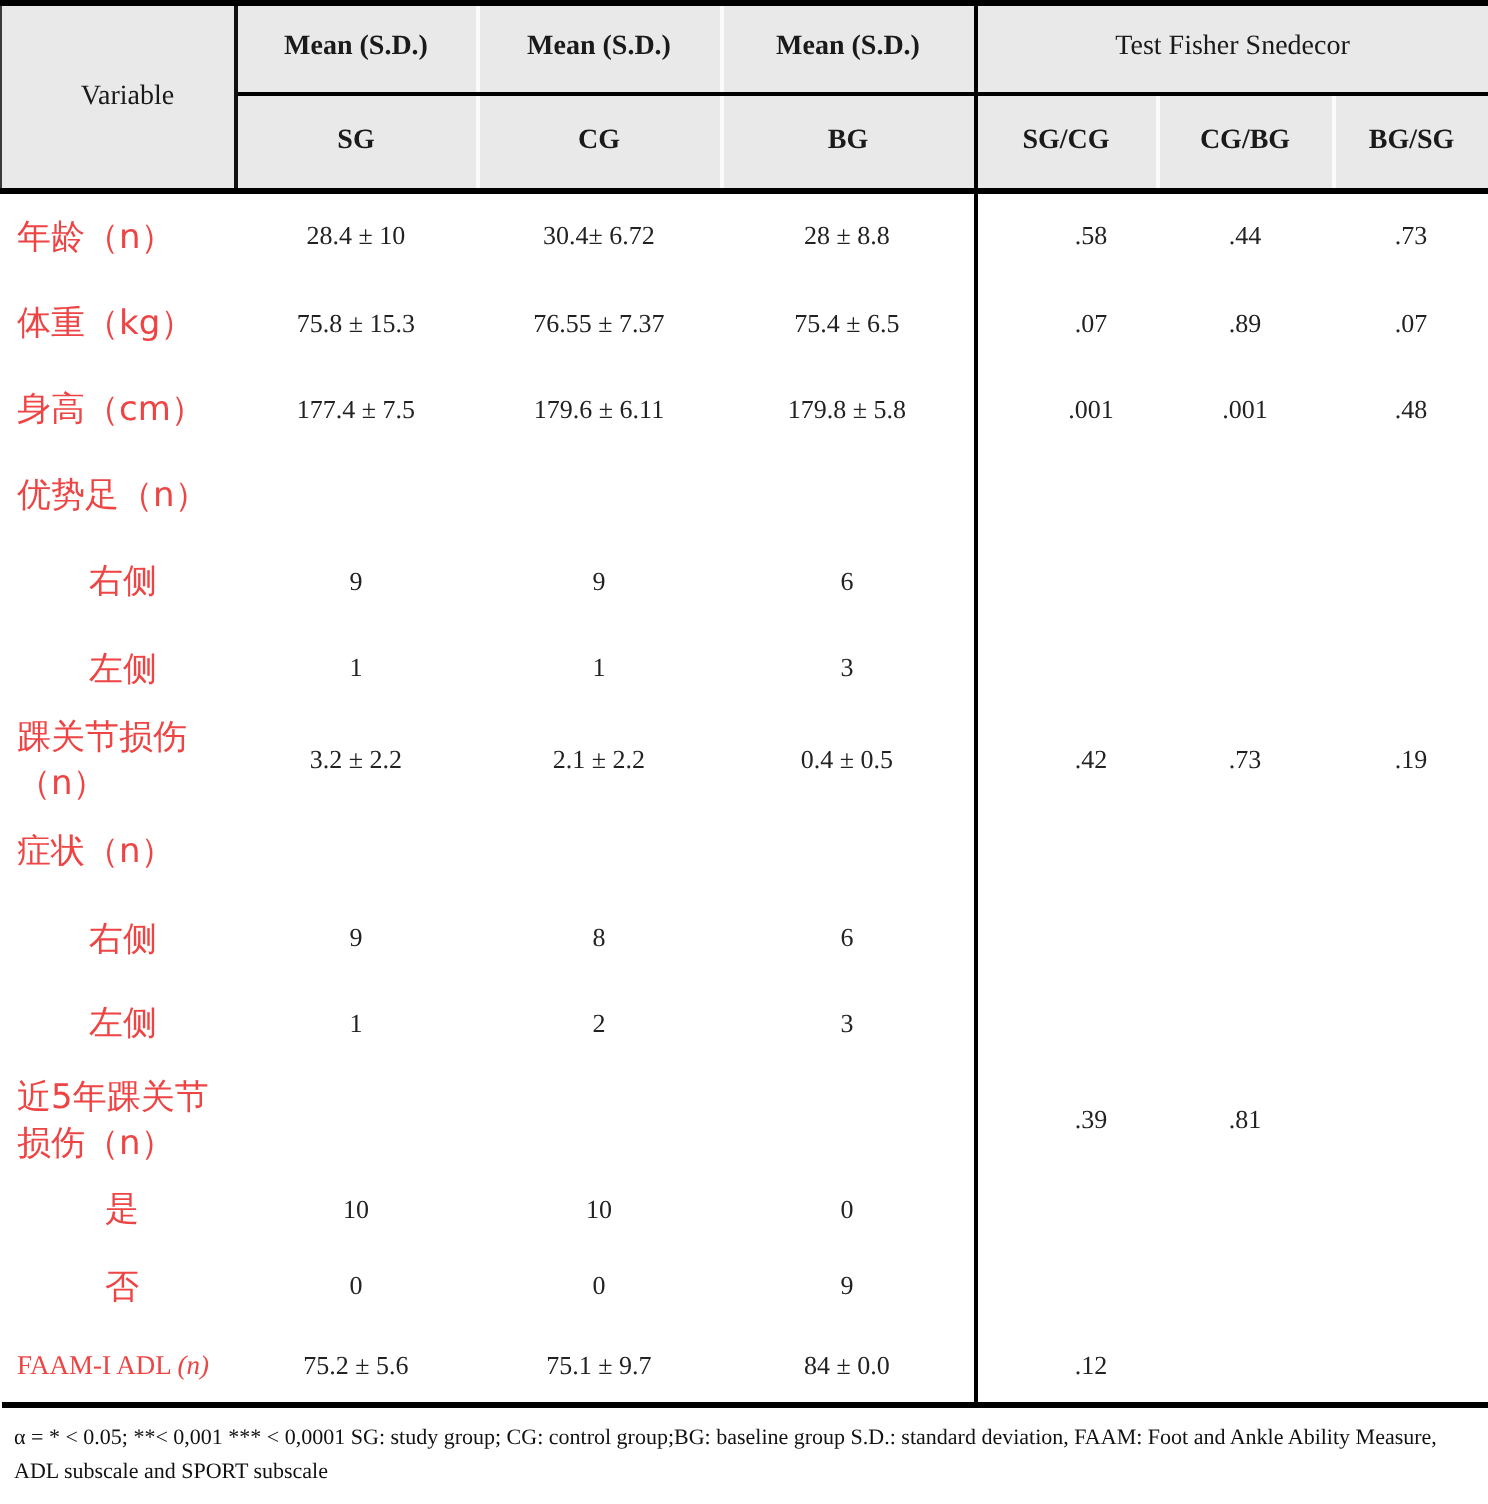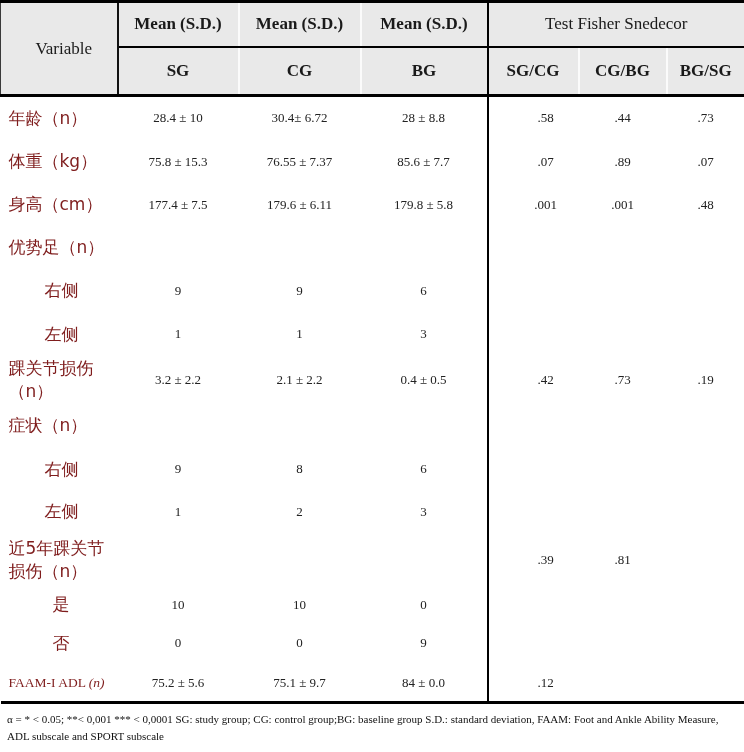--- a/index.html
+++ b/index.html
@@ -13,21 +13,21 @@
   }
   table.stats{
     border-collapse:collapse;
     table-layout:fixed;
     width:744px;
   }
   
   thead th{
     background:#e9e9e9;
     padding:0;
-    font-size:17px;
+    font-size:14px;
     vertical-align:middle;
   }
   tr.hrow1{height:45px;}
   tr.hrow2{height:49px;}
   th.var-cell{
     text-align:center;
     padding-left:10px;
     font-weight:normal;
     border-top:3px solid #000;
     border-left:1px solid #3a3a3a;
@@ -59,21 +59,21 @@
     text-align:center;
     font-size:13px;
     vertical-align:middle;
     color:#222;
   }
   td.label{
     text-align:left;
     padding-left:8px;
     font-family:"DejaVu Sans","Liberation Sans",sans-serif;
     font-size:17px;
-    color:#7f1d1d;
+    color:#ef4444;
     white-space:pre-line;
     overflow:visible;
   }
   td.label.ind1{padding-left:44px;}
   td.label.ind2{padding-left:52px;}
   td.label.label-latin{
     font-family:"Liberation Serif", serif;
     font-size:13.5px;
     white-space:nowrap;
   }
@@ -141,21 +141,21 @@
           <td>30.4± 6.72</td>
           <td>28 ± 8.8</td>
           <td class="fcol">.58</td>
           <td>.44</td>
           <td>.73</td>
         </tr>
         <tr style="height: 44px;">
           <td class="label ind0"><span>体重（kg）</span></td>
           <td>75.8 ± 15.3</td>
           <td>76.55 ± 7.37</td>
-          <td>85.6 ± 7.7</td>
+          <td>75.4 ± 6.5</td>
           <td class="fcol">.07</td>
           <td>.89</td>
           <td>.07</td>
         </tr>
         <tr style="height: 42px;">
           <td class="label ind0"><span>身高（cm）</span></td>
           <td>177.4 ± 7.5</td>
           <td>179.6 ± 6.11</td>
           <td>179.8 ± 5.8</td>
           <td class="fcol">.001</td>

